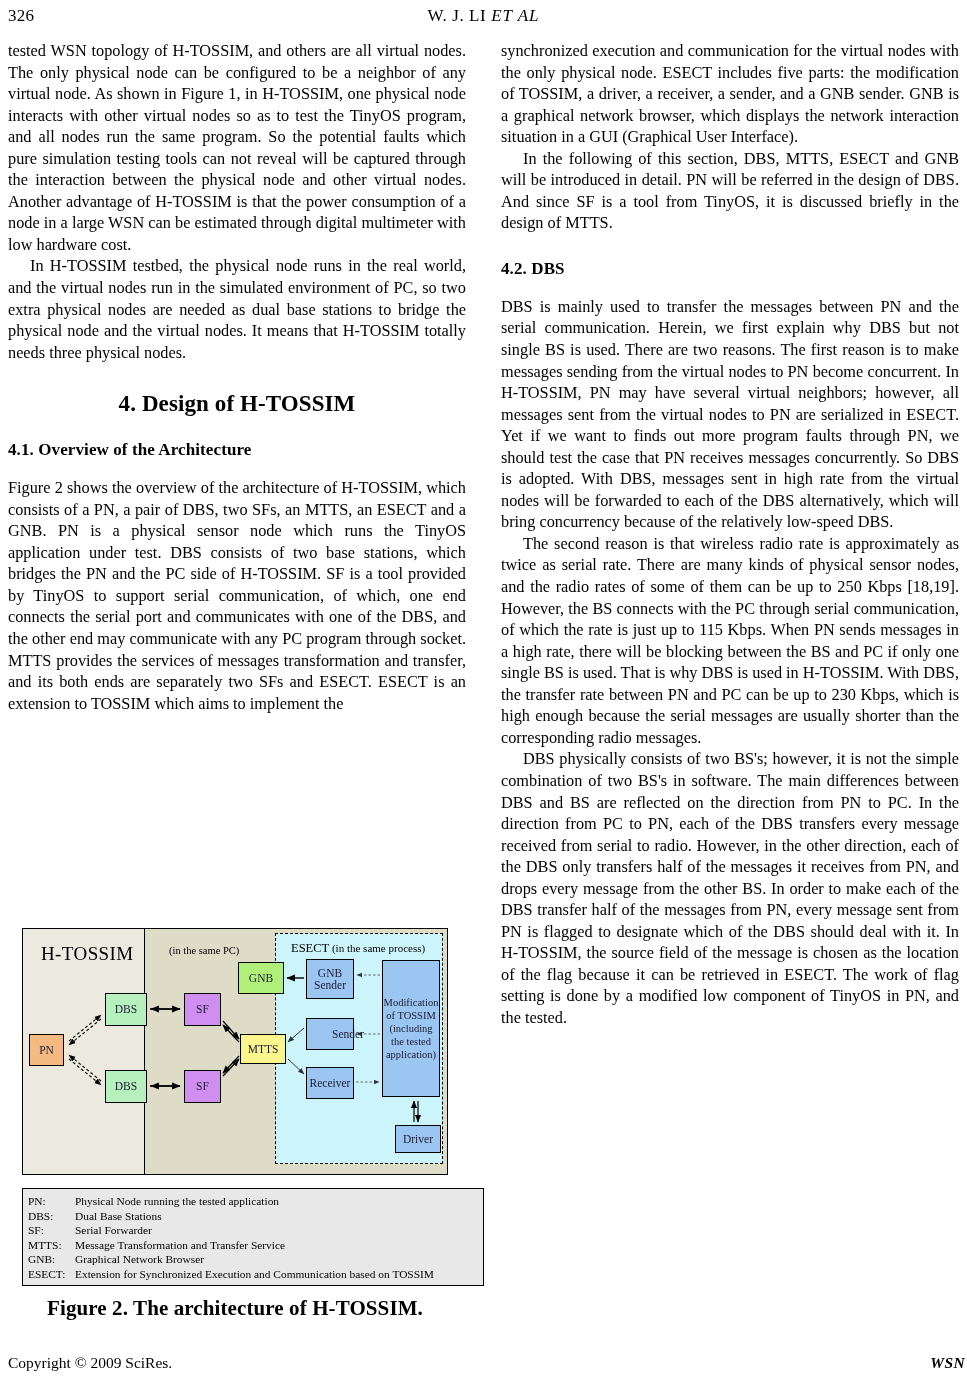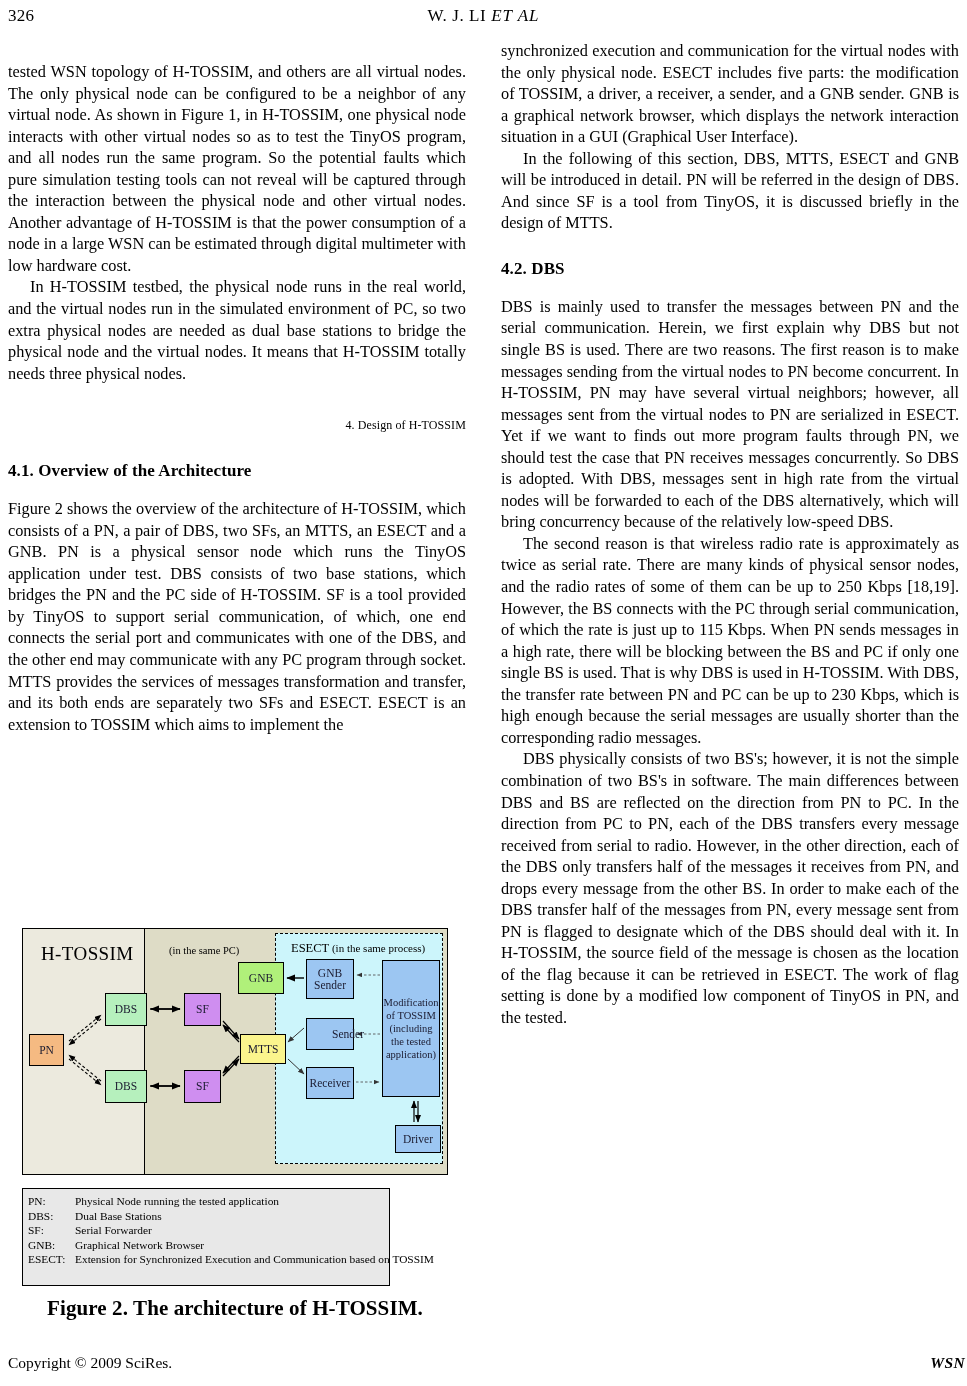--- a/index.html
+++ b/index.html
@@ -47,36 +47,36 @@
   
   .col {
     position: absolute;
     top: 40px;
     width: 458px;
     font-size: 16.3px;
     line-height: 21.55px;
     text-align: justify;
     text-justify: inter-word;
   }
-  .col-left  { left: 8px; margin-top: 21px; }
+  .col-left  { left: 8px; }
   .col-right { left: 501px; }
 
   .col p {
     margin: 0;
     text-indent: 22px;
     hyphens: none;
   }
   .col p.noindent { text-indent: 0; }
 
   h2.sec {
-    font-size: 12px;
-    font-weight: normal;
+    font-size: 23px;
+    font-weight: bold;
     margin: 0;
     line-height: 22px;
-    text-align: right;
+    text-align: center;
     letter-spacing: 0.1px;
   }
   h3.subsec {
     font-size: 17px;
     font-weight: bold;
     margin: 0;
     line-height: 21px;
     text-align: left;
     letter-spacing: 0.1px;
   }
@@ -173,21 +173,21 @@
     left: 0; top: 0;
     width: 424px; height: 245px;
     pointer-events: none;
   }
 
   
   .legend {
     position: absolute;
     left: 22px;
     top: 1188px;
-    width: 368px;
+    width: 462px;
     height: 98px;
     background: #e8e8e8;
     border: 1.2px solid #000;
     box-sizing: border-box;
     padding: 5px 22px 4px 5px;
     font-size: 11.4px;
     line-height: 14.6px;
   }
   .legend-row { display: flex; white-space: nowrap; }
   .legend-key { width: 47px; flex: 0 0 47px; }
@@ -330,20 +330,24 @@
   </div>
   <div class="legend-row">
     <span class="legend-key">DBS:</span>
     <span class="legend-val">Dual Base Stations</span>
   </div>
   <div class="legend-row">
     <span class="legend-key">SF:</span>
     <span class="legend-val">Serial Forwarder</span>
   </div>
   <div class="legend-row">
+    <span class="legend-key">MTTS:</span>
+    <span class="legend-val">Message Transformation and Transfer Service</span>
+  </div>
+  <div class="legend-row">
     <span class="legend-key">GNB:</span>
     <span class="legend-val"> Graphical Network Browser</span>
   </div>
   <div class="legend-row">
     <span class="legend-key">ESECT:</span>
     <span class="legend-val">Extension for Synchronized Execution and Communication based on TOSSIM</span>
   </div>
 </div>
 
 <div class="figcaption">Figure 2. The architecture of H-TOSSIM.</div>

